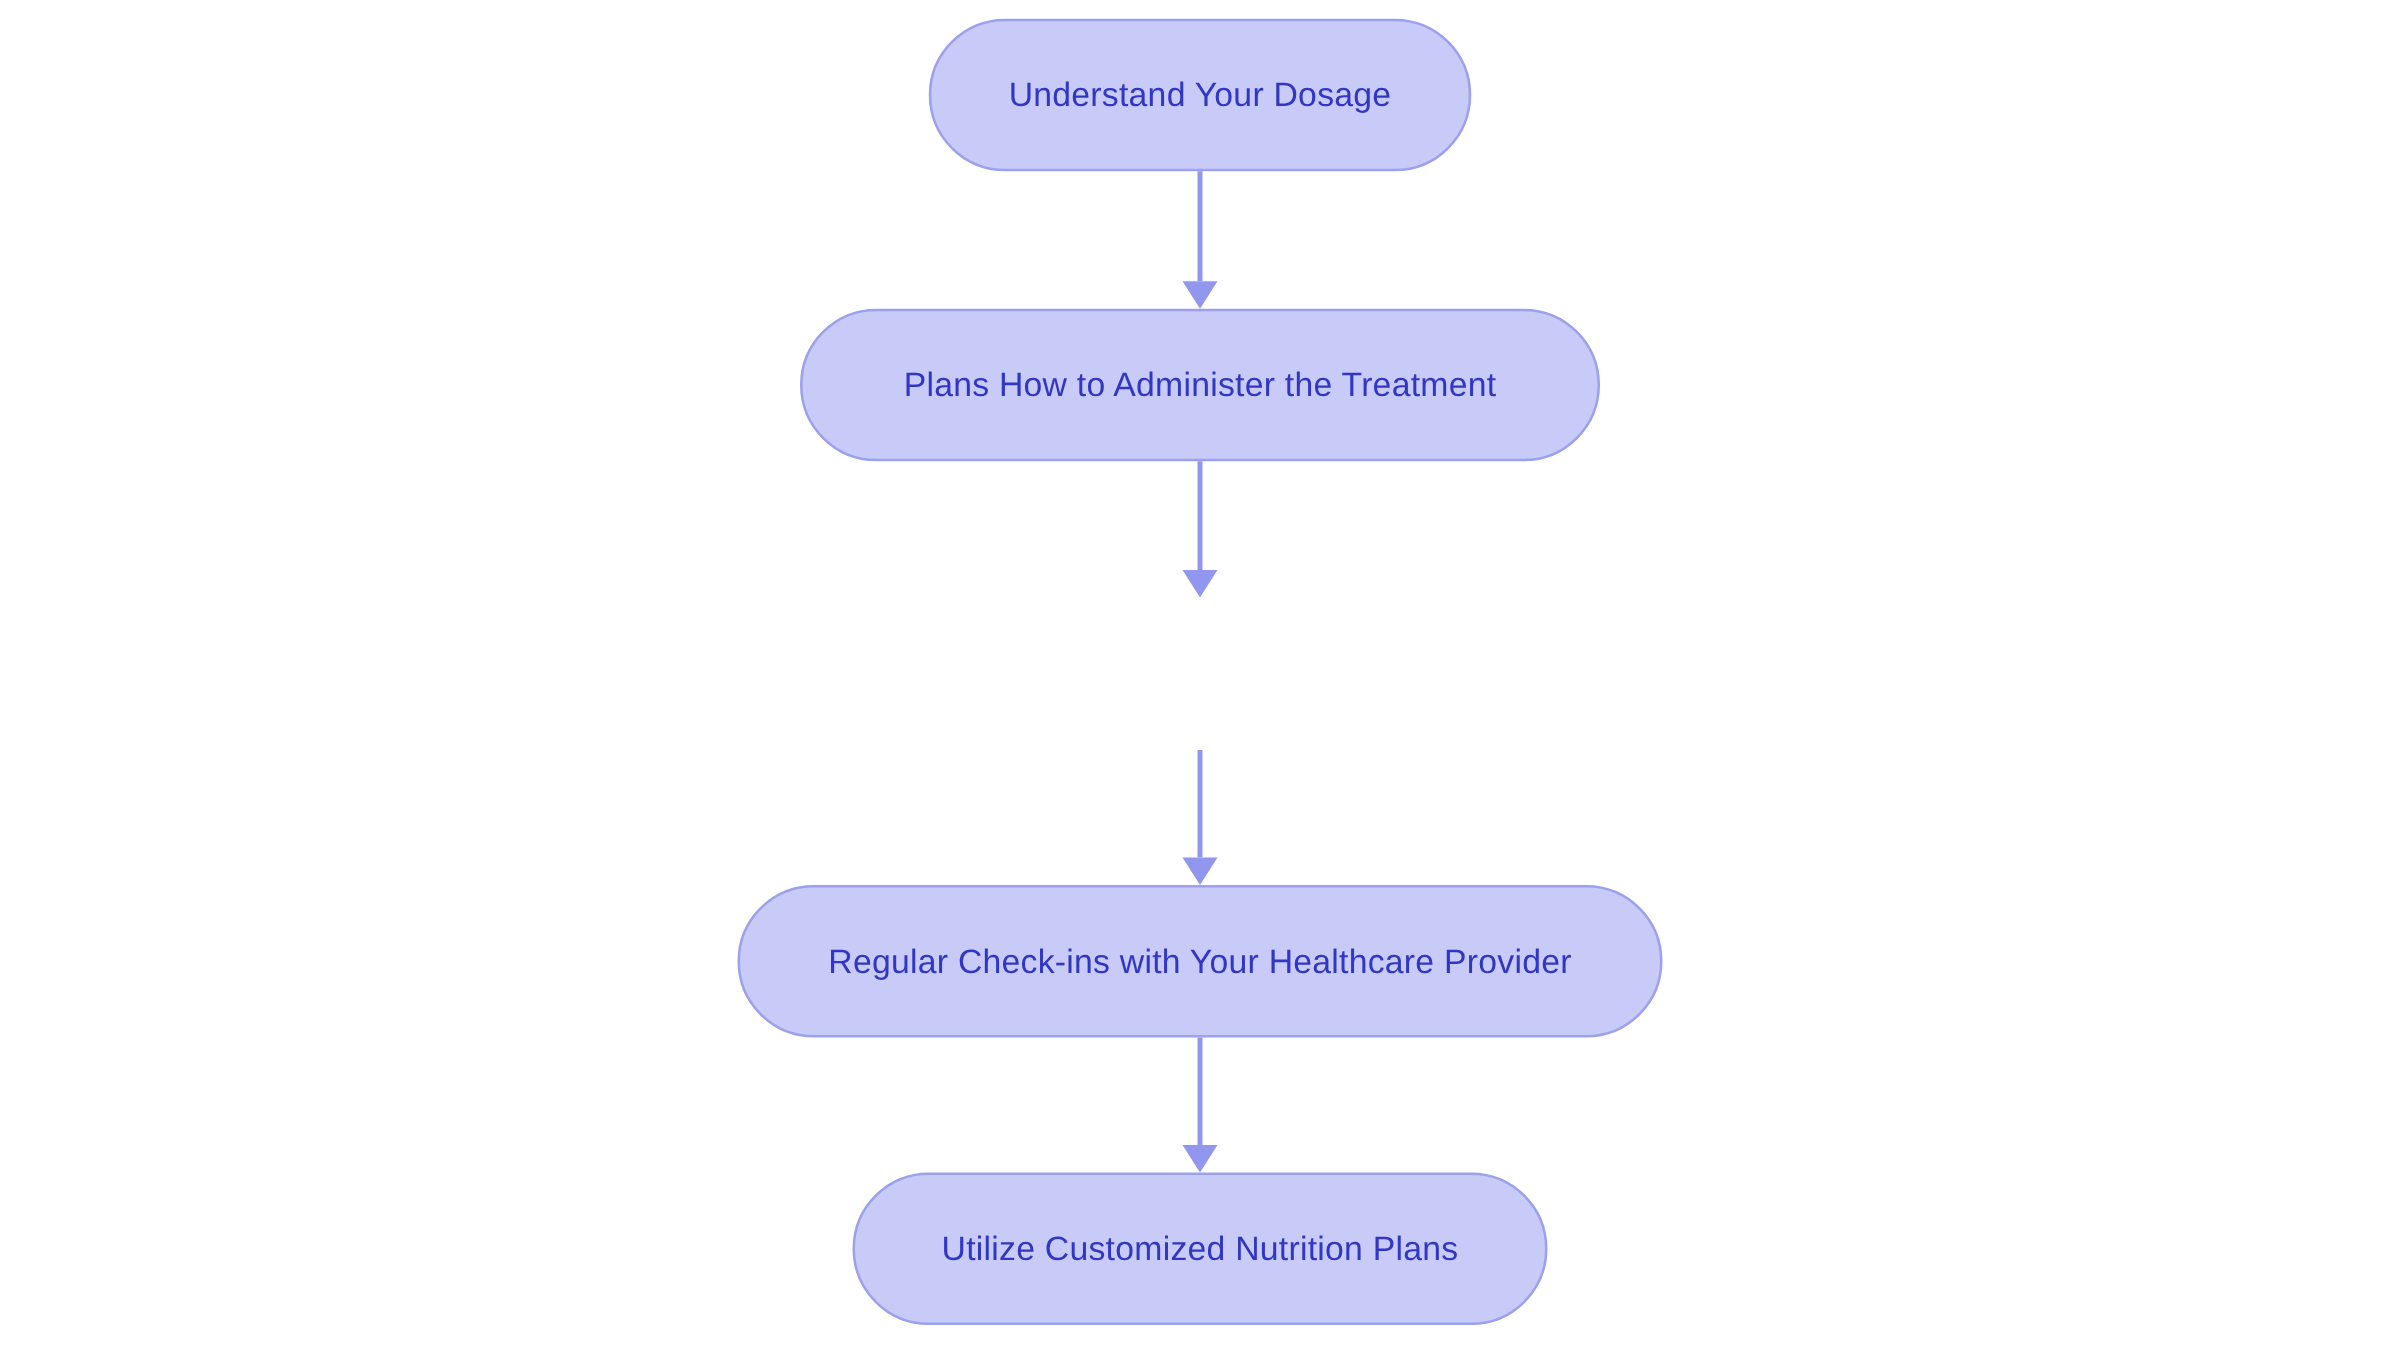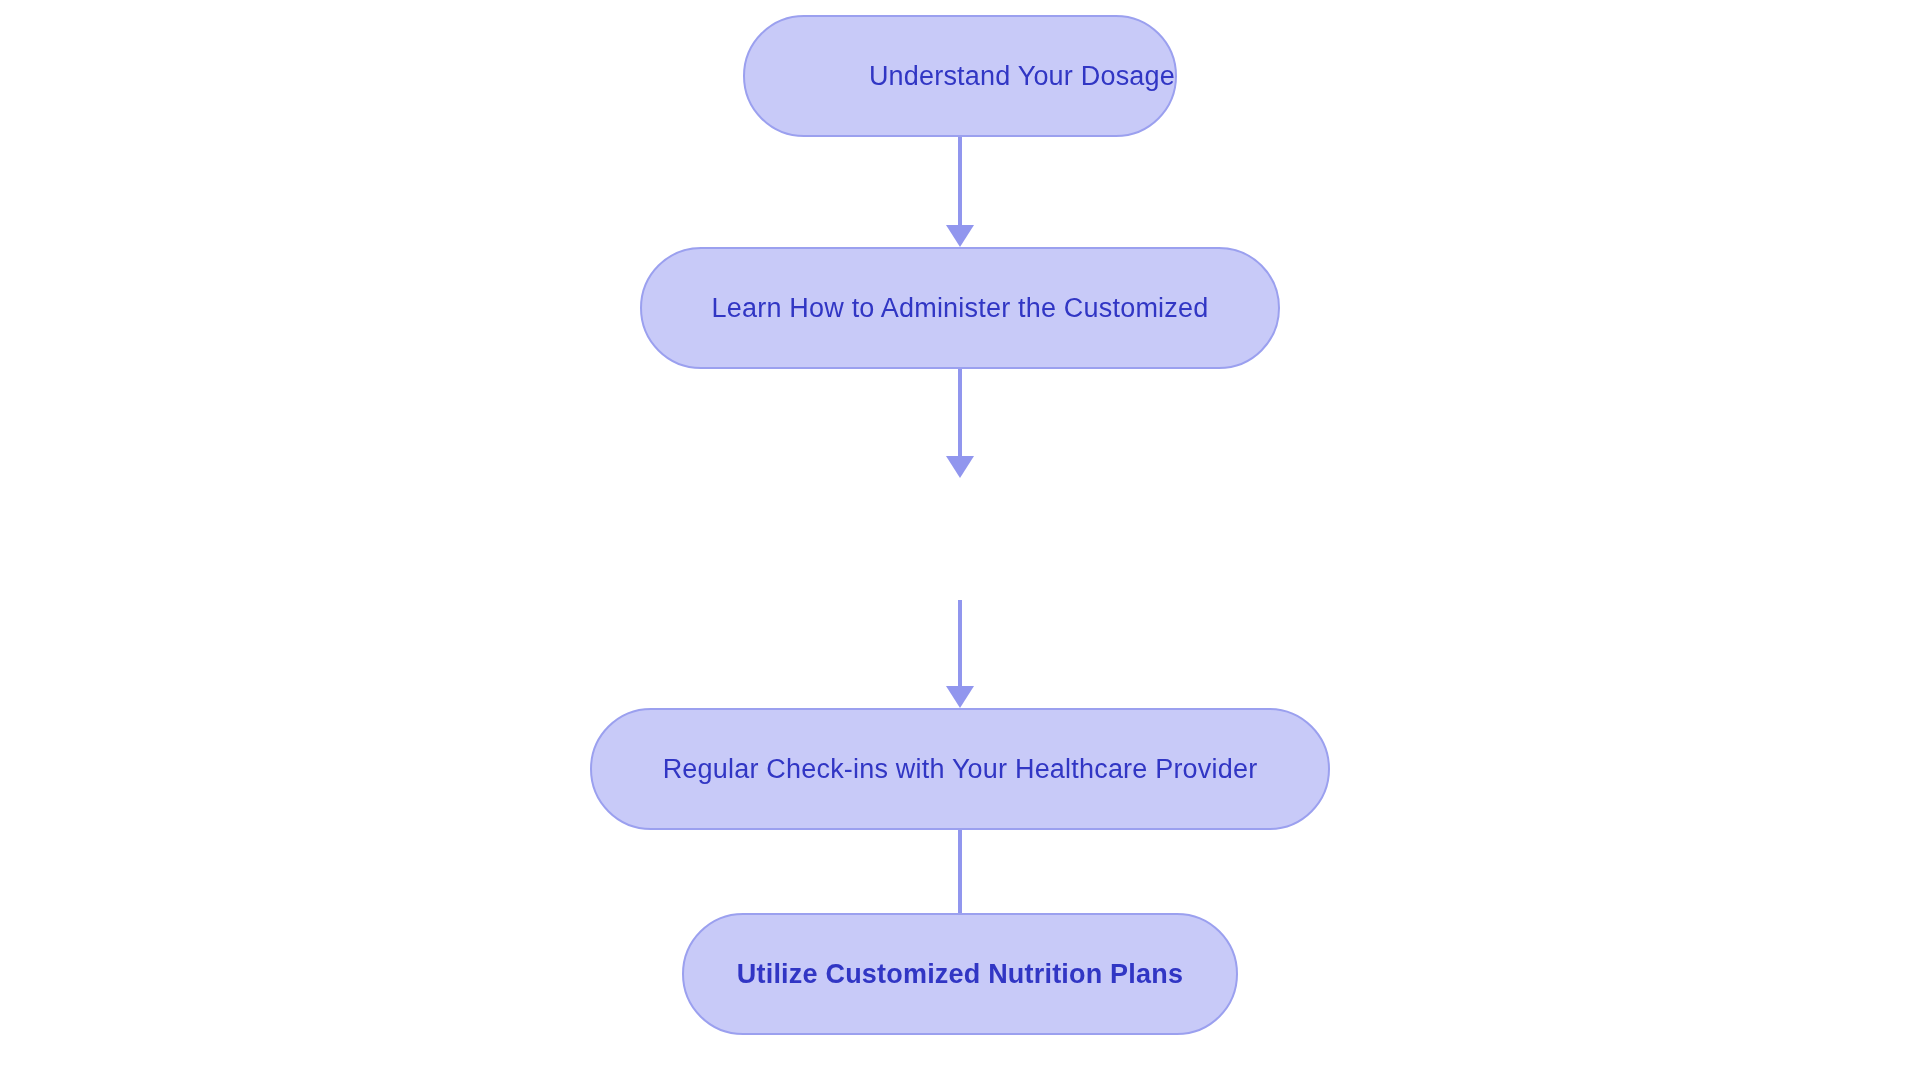--- a/index.html
+++ b/index.html
@@ -33,25 +33,25 @@
     border: 2px solid var(--node-border);
     color: var(--node-text);
     font-size: 27px;
     letter-spacing: 0.2px;
     display: flex;
     align-items: center;
     justify-content: center;
     text-align: center;
     white-space: nowrap;
   }
-  .n1 { top: 15px;  width: 434px; justify-content: flex-end; }
+  .n1 { top: 15px;  width: 434px; }
   .n2 { top: 247px; width: 640px; }
   .n3 { top: 478px; width: 408px; }
   .n4 { top: 708px; width: 740px; justify-content: center; }
-  .n5 { top: 913px; width: 556px; font-weight: bold; }
+  .n5 { top: 938px; width: 556px; }
 
   .flow-arrow {
     position: absolute;
     left: 50%;
     transform: translateX(-50%);
     width: 28px;
     display: flex;
     flex-direction: column;
     align-items: center;
   }
@@ -80,21 +80,21 @@
   <div class="flow-node n1">
     <span>Understand Your Dosage</span>
   </div>
 
   <div class="flow-arrow a1">
     <div class="arrow-line"></div>
     <div class="arrow-head"></div>
   </div>
 
   <div class="flow-node n2">
-    <span>Learn How to Administer the Customized</span>
+    <span>Plans How to Administer the Treatment</span>
   </div>
 
   <div class="flow-arrow a2">
     <div class="arrow-line"></div>
     <div class="arrow-head"></div>
   </div>
 
 
   <div class="flow-arrow a3">
     <div class="arrow-line"></div>

